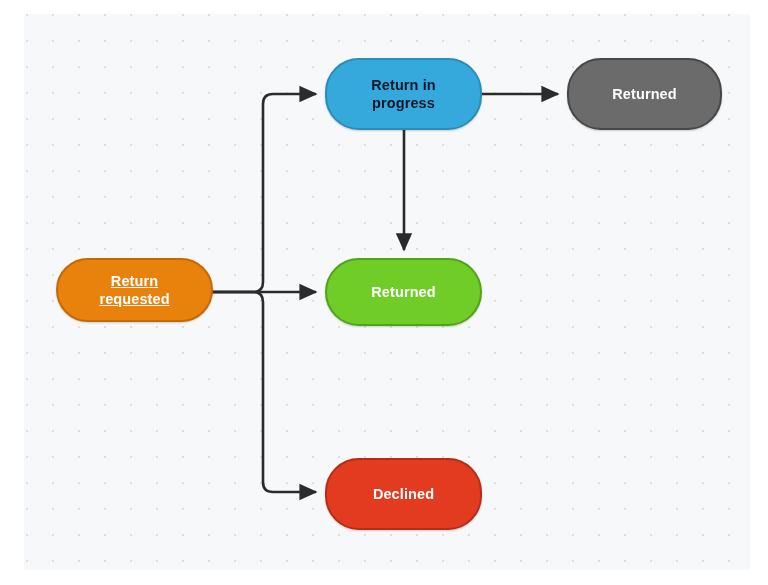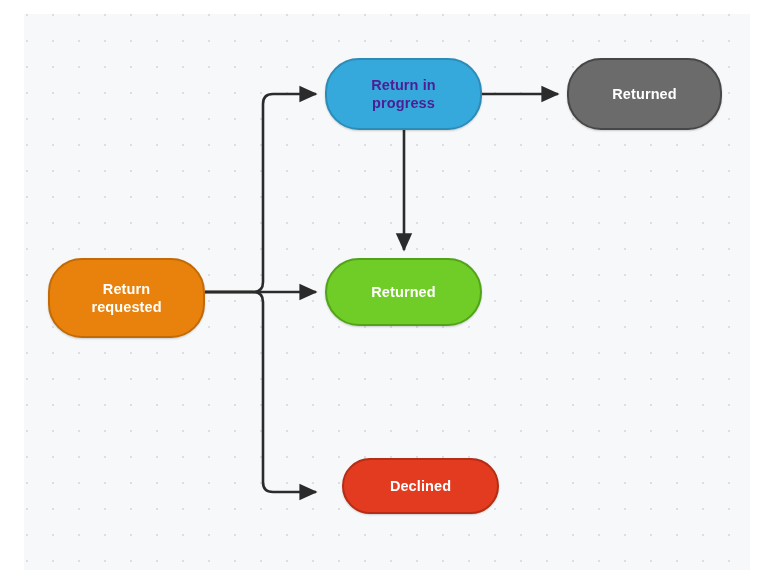--- a/index.html
+++ b/index.html
@@ -91,33 +91,33 @@
       <g id="edge-paths">
           <path d="M 181 278 L 229 278 Q 239 278 239 268 L 239 90 Q 239 80 249 80 L 292 80" fill="none" stroke="#2b2b2b" stroke-width="2.6" stroke-linecap="butt" stroke-linejoin="round" marker-end="url(#arrowhead)"></path>
           <path d="M 181 278 L 292 278" fill="none" stroke="#2b2b2b" stroke-width="2.6" stroke-linecap="butt" stroke-linejoin="round" marker-end="url(#arrowhead)"></path>
           <path d="M 181 278 L 229 278 Q 239 278 239 288 L 239 468 Q 239 478 249 478 L 292 478" fill="none" stroke="#2b2b2b" stroke-width="2.6" stroke-linecap="butt" stroke-linejoin="round" marker-end="url(#arrowhead)"></path>
           <path d="M 458 80 L 534 80" fill="none" stroke="#2b2b2b" stroke-width="2.6" stroke-linecap="butt" stroke-linejoin="round" marker-end="url(#arrowhead)"></path>
           <path d="M 380 116 L 380 236" fill="none" stroke="#2b2b2b" stroke-width="2.6" stroke-linecap="butt" stroke-linejoin="round" marker-end="url(#arrowhead)"></path>
         </g>
     </svg>
 
     <div id="node-layer">
-        <div class="node" style="left: 24px; top: 244px; width: 157px; height: 80px; background: rgb(232, 130, 12); border-color: rgb(194, 106, 5); color: rgb(255, 255, 255);">
+        <div class="node" style="left: 32px; top: 244px; width: 157px; height: 64px; background: rgb(232, 130, 12); border-color: rgb(194, 106, 5); color: rgb(255, 255, 255); text-decoration: underline;">
           <span class="label">Return
 requested</span>
         </div>
-        <div class="node" style="left: 301px; top: 44px; width: 157px; height: 72px; background: rgb(54, 169, 220); border-color: rgb(43, 140, 184); color: #4c1d95;">
+        <div class="node" style="left: 301px; top: 44px; width: 157px; height: 72px; background: rgb(54, 169, 220); border-color: rgb(43, 140, 184); color: #0f172a;">
           <span class="label">Return in
 progress</span>
         </div>
         <div class="node" style="left: 543px; top: 44px; width: 155px; height: 72px; background: rgb(107, 107, 107); border-color: rgb(71, 71, 71); color: rgb(255, 255, 255);">
           <span class="label">Returned</span>
         </div>
         <div class="node" style="left: 301px; top: 244px; width: 157px; height: 68px; background: rgb(112, 204, 39); border-color: rgb(81, 163, 24); color: rgb(255, 255, 255); justify-content: center;">
           <span class="label">Returned</span>
         </div>
-        <div class="node" style="left: 318px; top: 444px; width: 157px; height: 56px; background: rgb(226, 59, 32); border-color: rgb(180, 45, 20); color: rgb(255, 255, 255);">
+        <div class="node" style="left: 301px; top: 444px; width: 157px; height: 72px; background: rgb(226, 59, 32); border-color: rgb(180, 45, 20); color: rgb(255, 255, 255);">
           <span class="label">Declined</span>
         </div>
       </div>
 
   </div>
 </div>
 
 </body></html>

